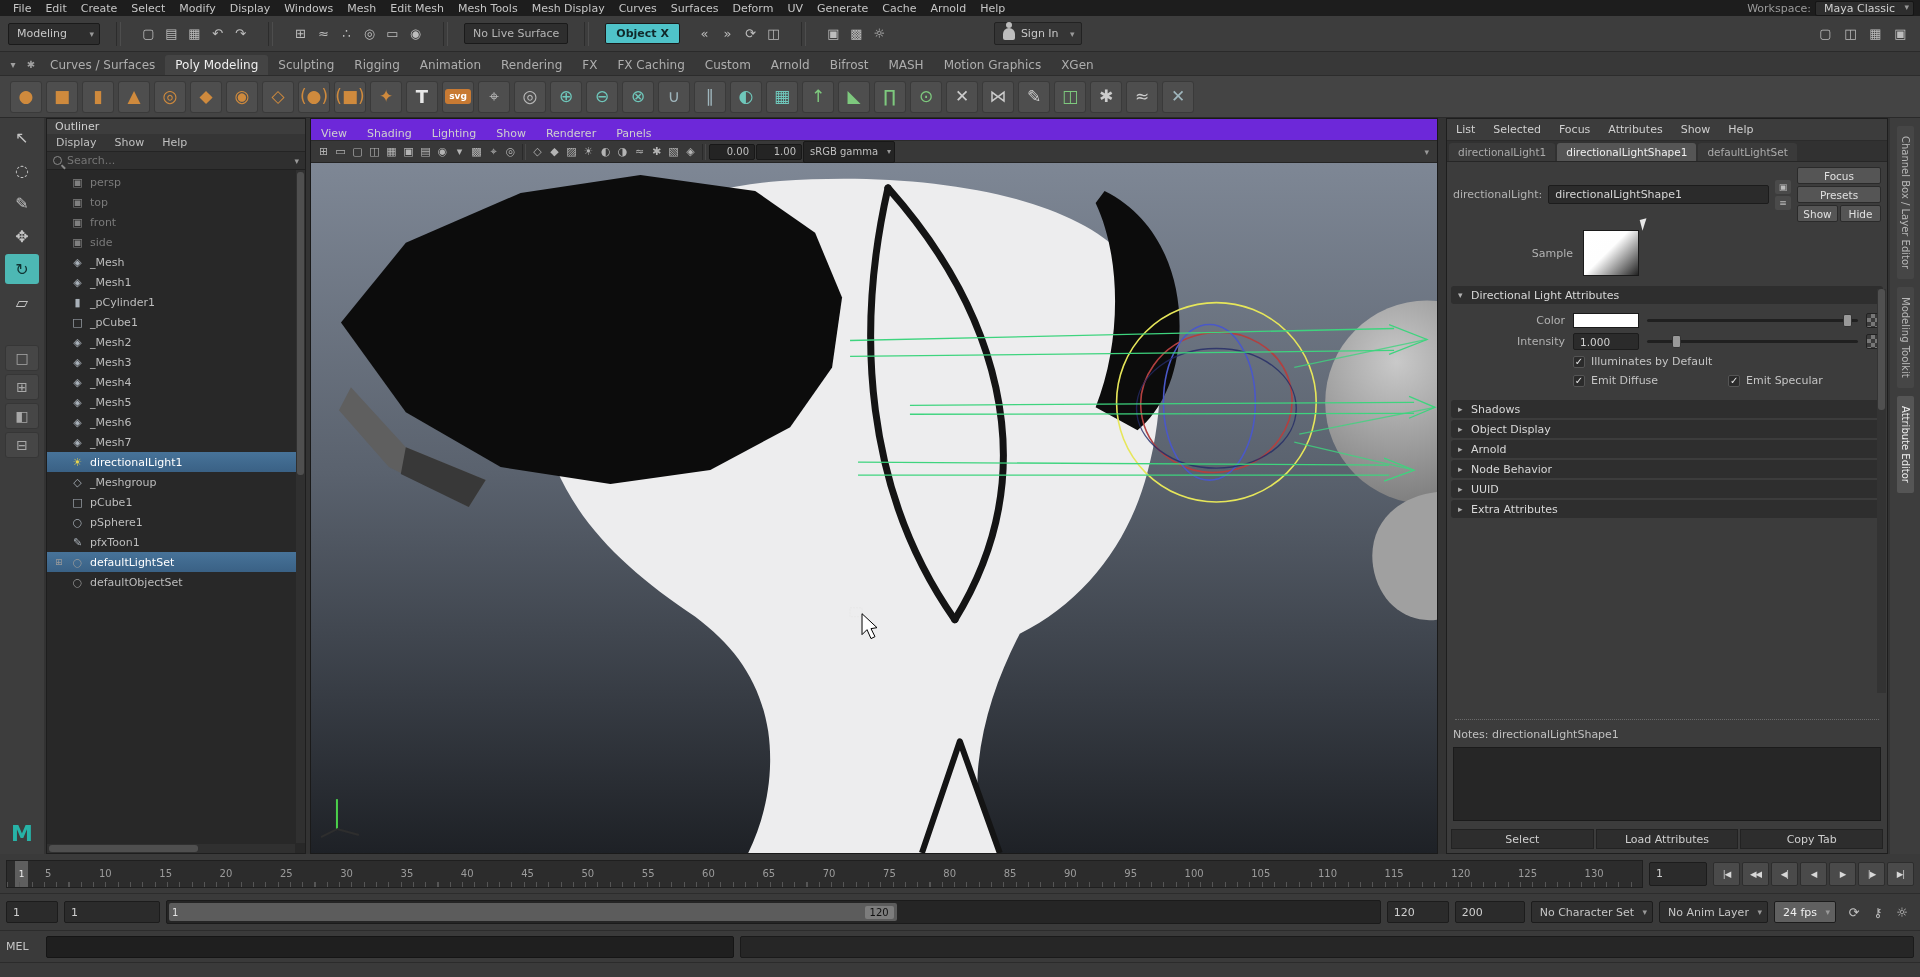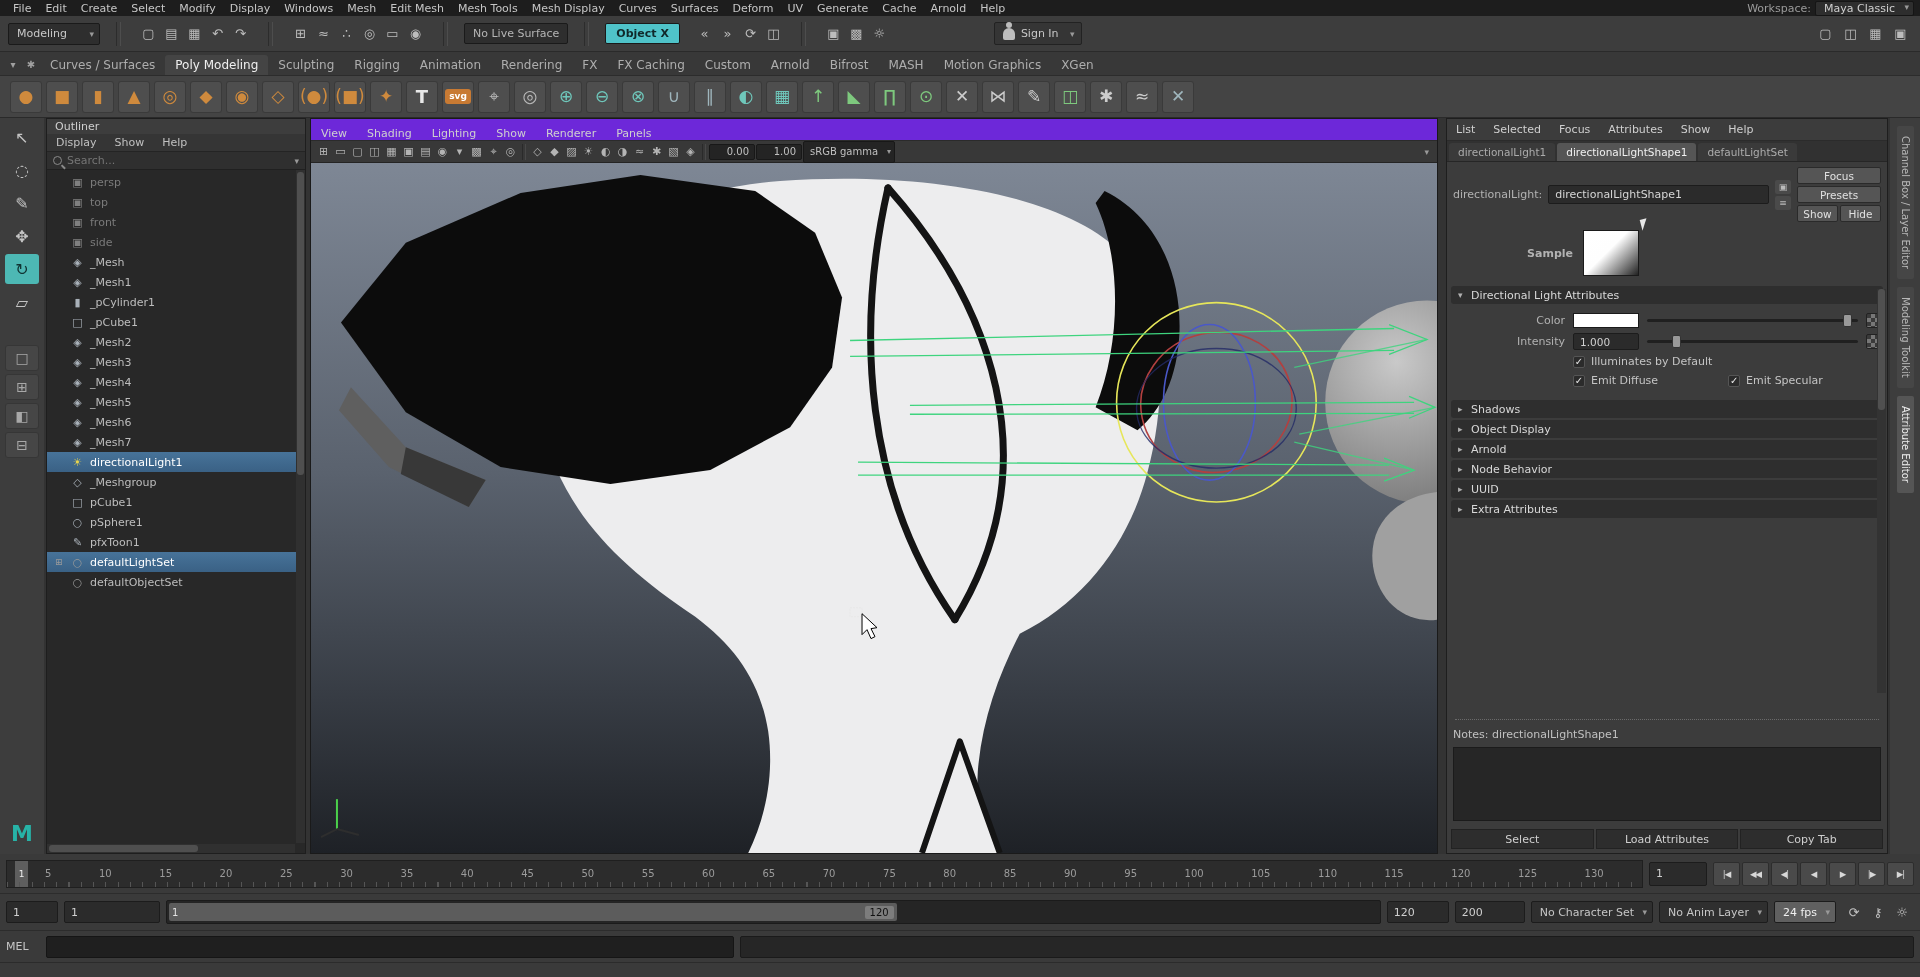--- a/index.html
+++ b/index.html
@@ -106,21 +106,21 @@
   .ae-noderow{display:flex;padding:5px 6px 4px;gap:6px}
   .ae-nodeleft{flex:1;display:flex;align-items:center;gap:6px}
   .ae-label{color:#b2b2b2;text-align:right;white-space:nowrap}
   .ae-input{background:#2b2b2b;border:1px solid #1c1c1c;border-radius:2px;height:19px;display:flex;align-items:center;padding:0 6px;color:#d6d6d6;flex:1}
   .ae-minis{display:flex;flex-direction:column;gap:2px}
   .ae-mini{width:16px;height:14px;background:#4a4a4a;border-radius:2px;color:#bbb;font-size:9px;display:flex;align-items:center;justify-content:center}
   .ae-sidebtns{display:flex;flex-direction:column;gap:2px;width:84px}
   .ae-btn{background:#555;border:1px solid #2a2a2a;border-radius:2px;height:17px;display:flex;align-items:center;justify-content:center;color:#e0e0e0;font-size:10.5px}
   .ae-btn-pair{display:flex;gap:2px}
   .ae-btn-pair .ae-btn{flex:1}
-  .ae-samplerow{display:flex;align-items:center;gap:10px;padding:4px 6px 8px;font-weight:bold;}
+  .ae-samplerow{display:flex;align-items:center;gap:10px;padding:4px 6px 8px;}
   .ae-sample-label{width:120px;text-align:right;color:#b2b2b2}
   .ae-swatch{width:56px;height:46px;background:linear-gradient(135deg,#fff 0%,#fefefe 45%,#222 100%);border:1px solid #1a1a1a;position:relative}
   .ae-swatch::after{content:"";position:absolute;right:-10px;top:-12px;width:0;height:0;border-left:7px solid #e8e8e8;border-bottom:11px solid transparent;transform:rotate(-15deg)}
   .ae-section{margin:2px 4px;background:#2e2e2e;border-radius:3px;height:18px;display:flex;align-items:center;padding-left:20px;color:#d8d8d8;position:relative;font-size:11px}
   .ae-section::before{content:"▸";position:absolute;left:7px;font-size:9px;color:#b0b0b0}
   .ae-section.open::before{content:"▾"}
   .ae-rows{padding:4px 6px 8px}
   .ae-row{display:flex;align-items:center;gap:8px;height:21px}
   .ae-row .ae-label{width:112px;flex:none}
   .ae-dd{background:#2b2b2b;border:1px solid #1c1c1c;border-radius:2px;height:18px;width:158px;display:flex;align-items:center;padding:0 16px 0 6px;color:#d0d0d0;position:relative;font-size:10.5px}

